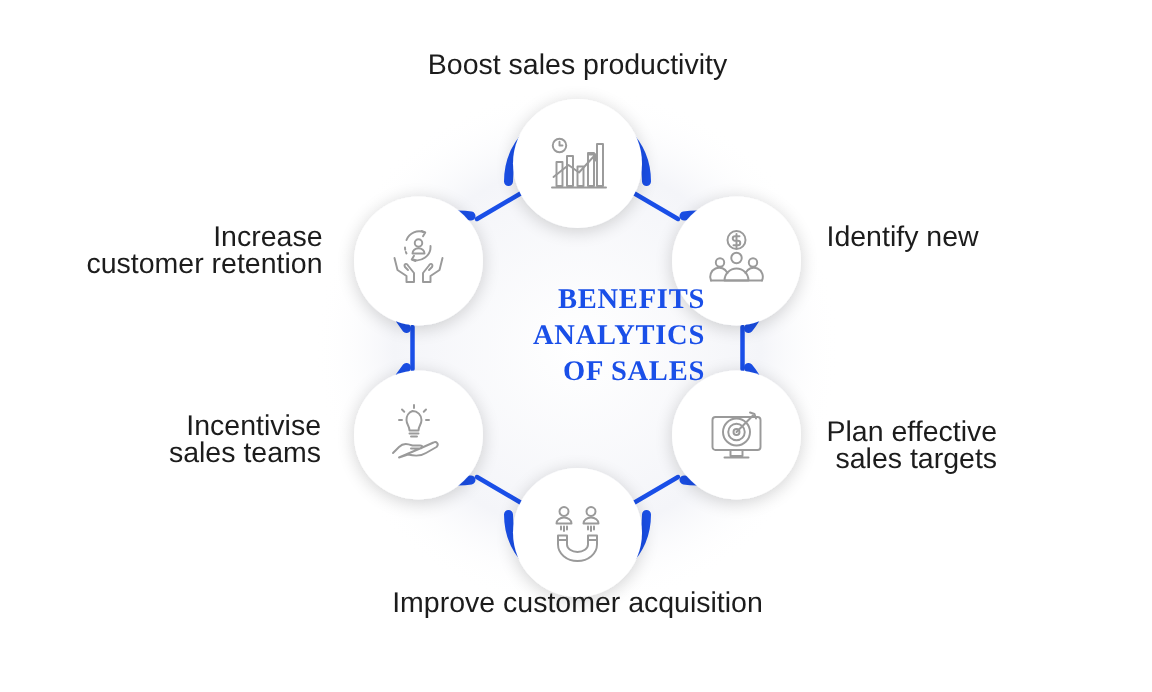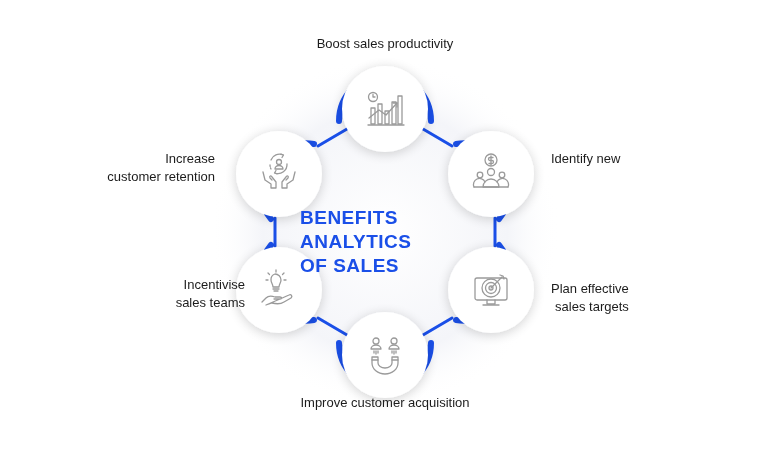--- a/index.html
+++ b/index.html
@@ -1,23 +1,23 @@
 <!DOCTYPE html>
 <html><head>
 <meta charset="utf-8">
 <style>
   html, body { margin:0; padding:0; background:#ffffff; }
   body { width:768px; height:461px; position:relative; overflow:hidden; font-family:"Liberation Sans", sans-serif; }
   #stage { position:absolute; left:0; top:0; width:768px; height:461px; }
-  .label { position:absolute; font-family:"Liberation Sans", sans-serif; font-size:13px; line-height:18px; color:#1c1c1c; white-space:nowrap; }
+  .label { position:absolute; font-family:"Liberation Sans", sans-serif; font-size:19px; line-height:18px; color:#1c1c1c; white-space:nowrap; }
   .label span { display:block; }
   .left { text-align:right;margin-left:32px; }
   .right { text-align:right; }
   .center-lbl { text-align:center; }
-  .title { position:absolute; left:300px; top:206px; width:170px; text-align:left; color:#1a4fe8; font-family:Liberation Sans, sans-serif; font-weight:bold; font-size:19px; line-height:24px; letter-spacing:0.5px; }
+  .title { position:absolute; left:300px; top:188px; width:170px; text-align:right; color:#1a4fe8; font-family:Liberation Serif, serif; font-weight:bold; font-size:19px; line-height:24px; letter-spacing:0.5px; }
   .title span { display:block; }
 </style>
 </head>
 <body>
 
 <div id="stage">
   <svg width="768" height="461" viewBox="0 0 768 461" style="position:absolute;left:0;top:0">
     <defs>
       <radialGradient id="glow" cx="50%" cy="50%" r="50%">
         <stop offset="0%" stop-color="#ffffff"></stop>
@@ -158,21 +158,21 @@
 
   <div class="label right" style="left:551px; top:280px;">
     <span>Plan effective</span>
     <span>sales targets</span>
   </div>
 
   <div class="label center-lbl" style="left:235px; width:300px; top:394px;">
     <span>Improve customer acquisition</span>
   </div>
 
-  <div class="label left" style="right:523px; top:276px;">
+  <div class="label left" style="right:554px; top:276px;">
     <span>Incentivise</span>
     <span>sales teams</span>
   </div>
 
   <div class="label left" style="right:553px; top:150px;">
     <span>Increase</span>
     <span>customer retention</span>
   </div>
 </div>
 

